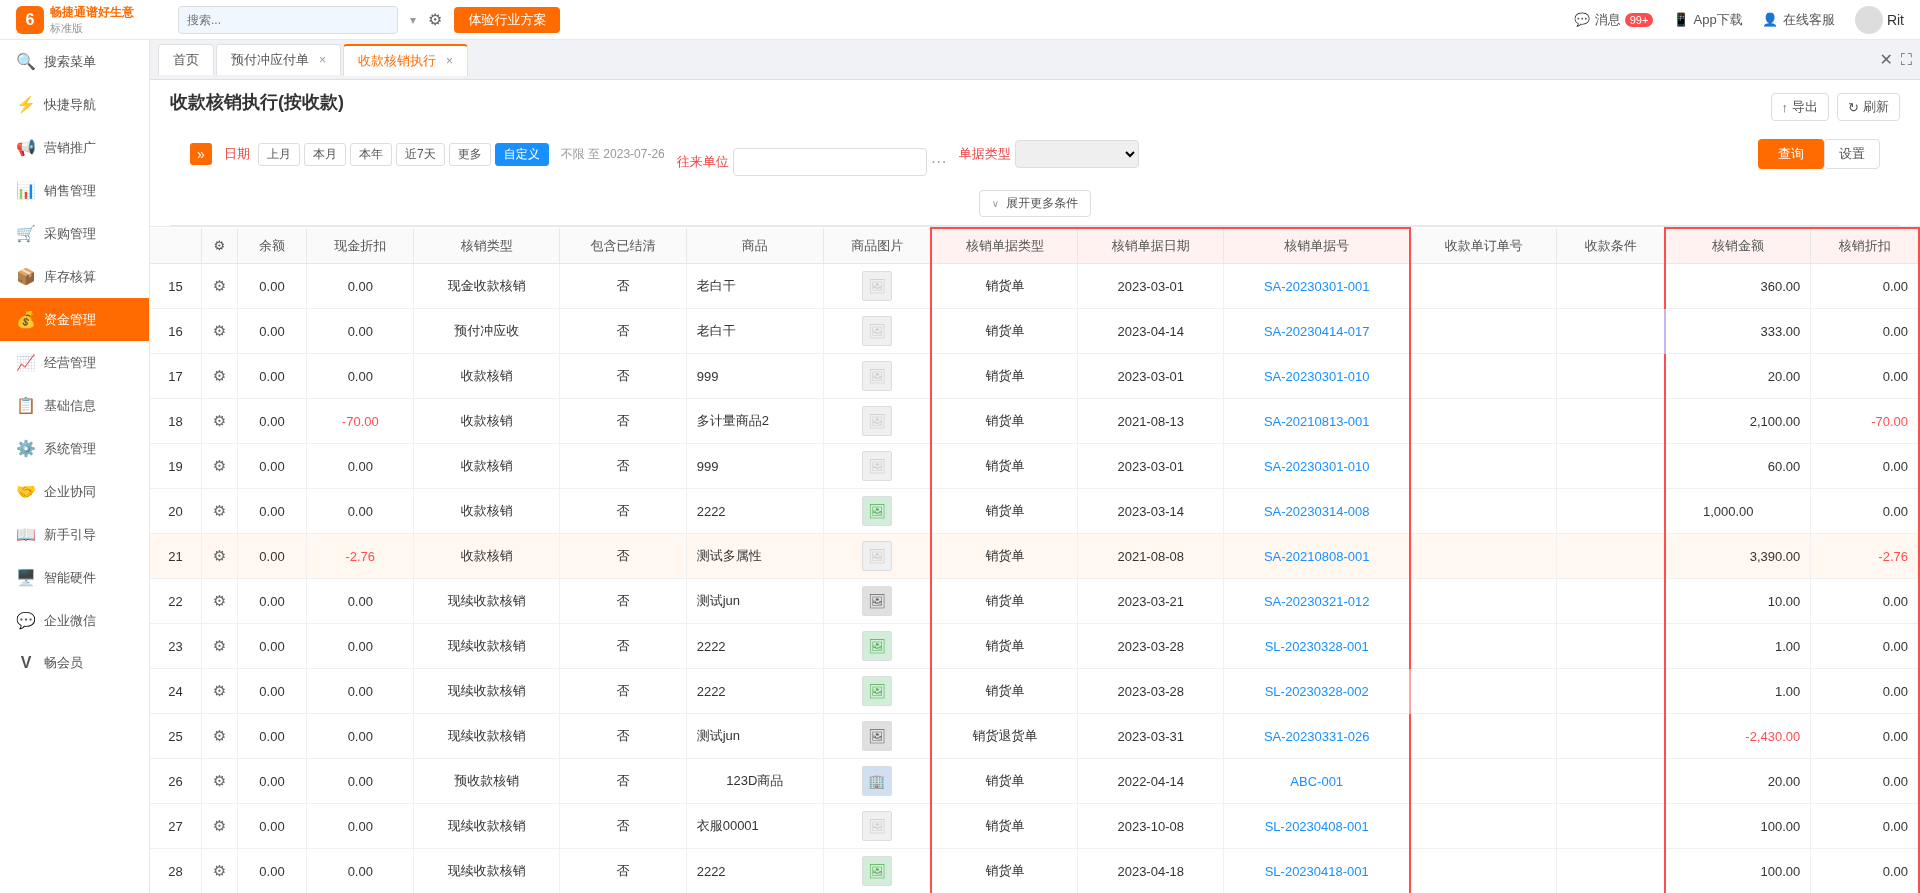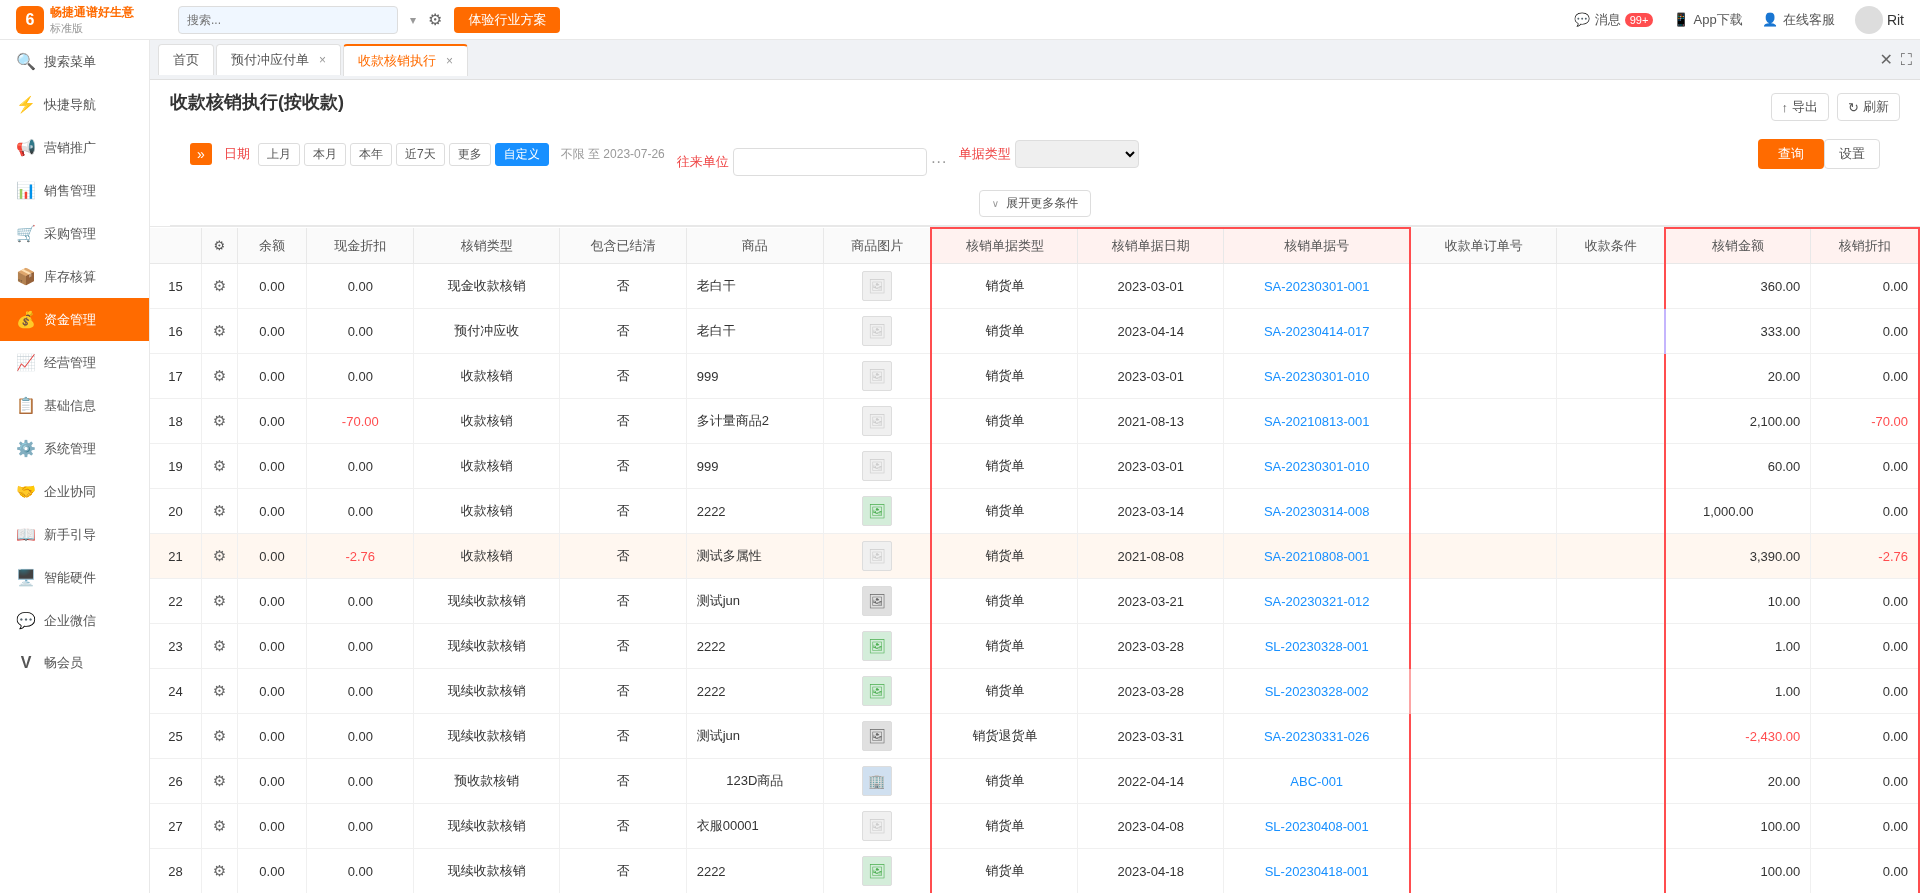--- a/index.html
+++ b/index.html
@@ -634,21 +634,21 @@
     <td>否</td>
     <td style="text-align:left;">衣服00001</td>
     <td>
                 <div style="display:flex;justify-content:center;">
                   <div class="img-placeholder">
                     <span style="color:#ccc;font-size:14px;">🖼</span>
                   </div>
                 </div>
               </td>
     <td style="border-left:2px solid #ff4d4f;">销货单</td>
-    <td>2023-04-08</td>
+    <td>2023-10-08</td>
     <td style="border-right:2px solid #ff4d4f;"><a class="text-link">SL-20230408-001</a></td>
     <td></td>
     <td></td>
     <td style="text-align:right;border-left:2px solid #ff4d4f;">100.00</td>
     <td style="text-align:right;border-right:2px solid #ff4d4f;">0.00</td>
   </tr>
             <tr>
     <td>28</td>
               <td>
       <div class="gear-cell">

